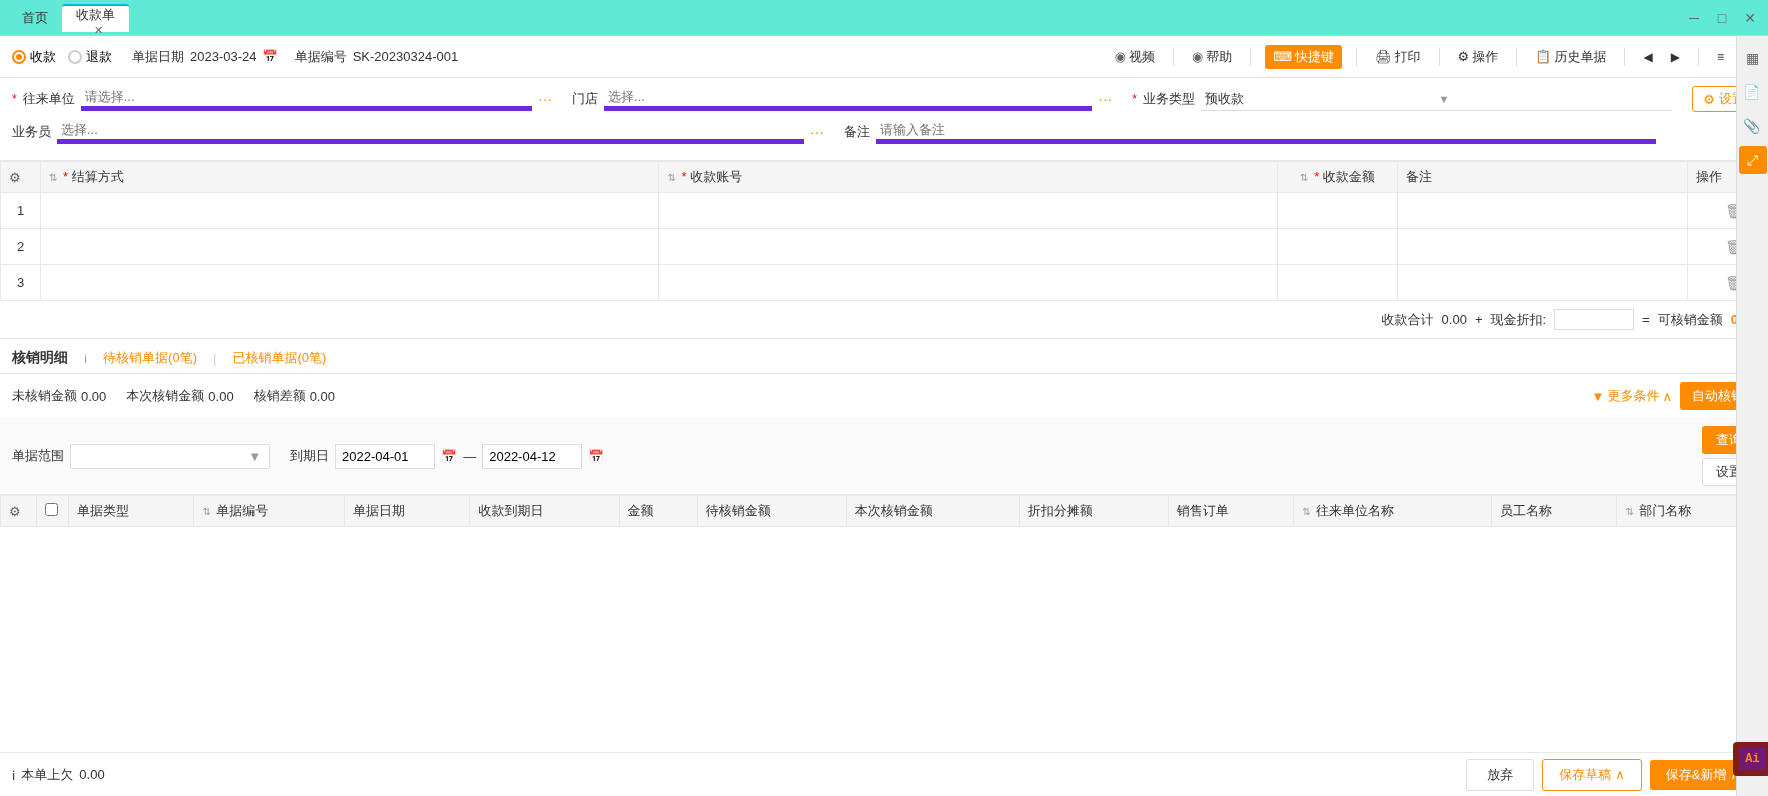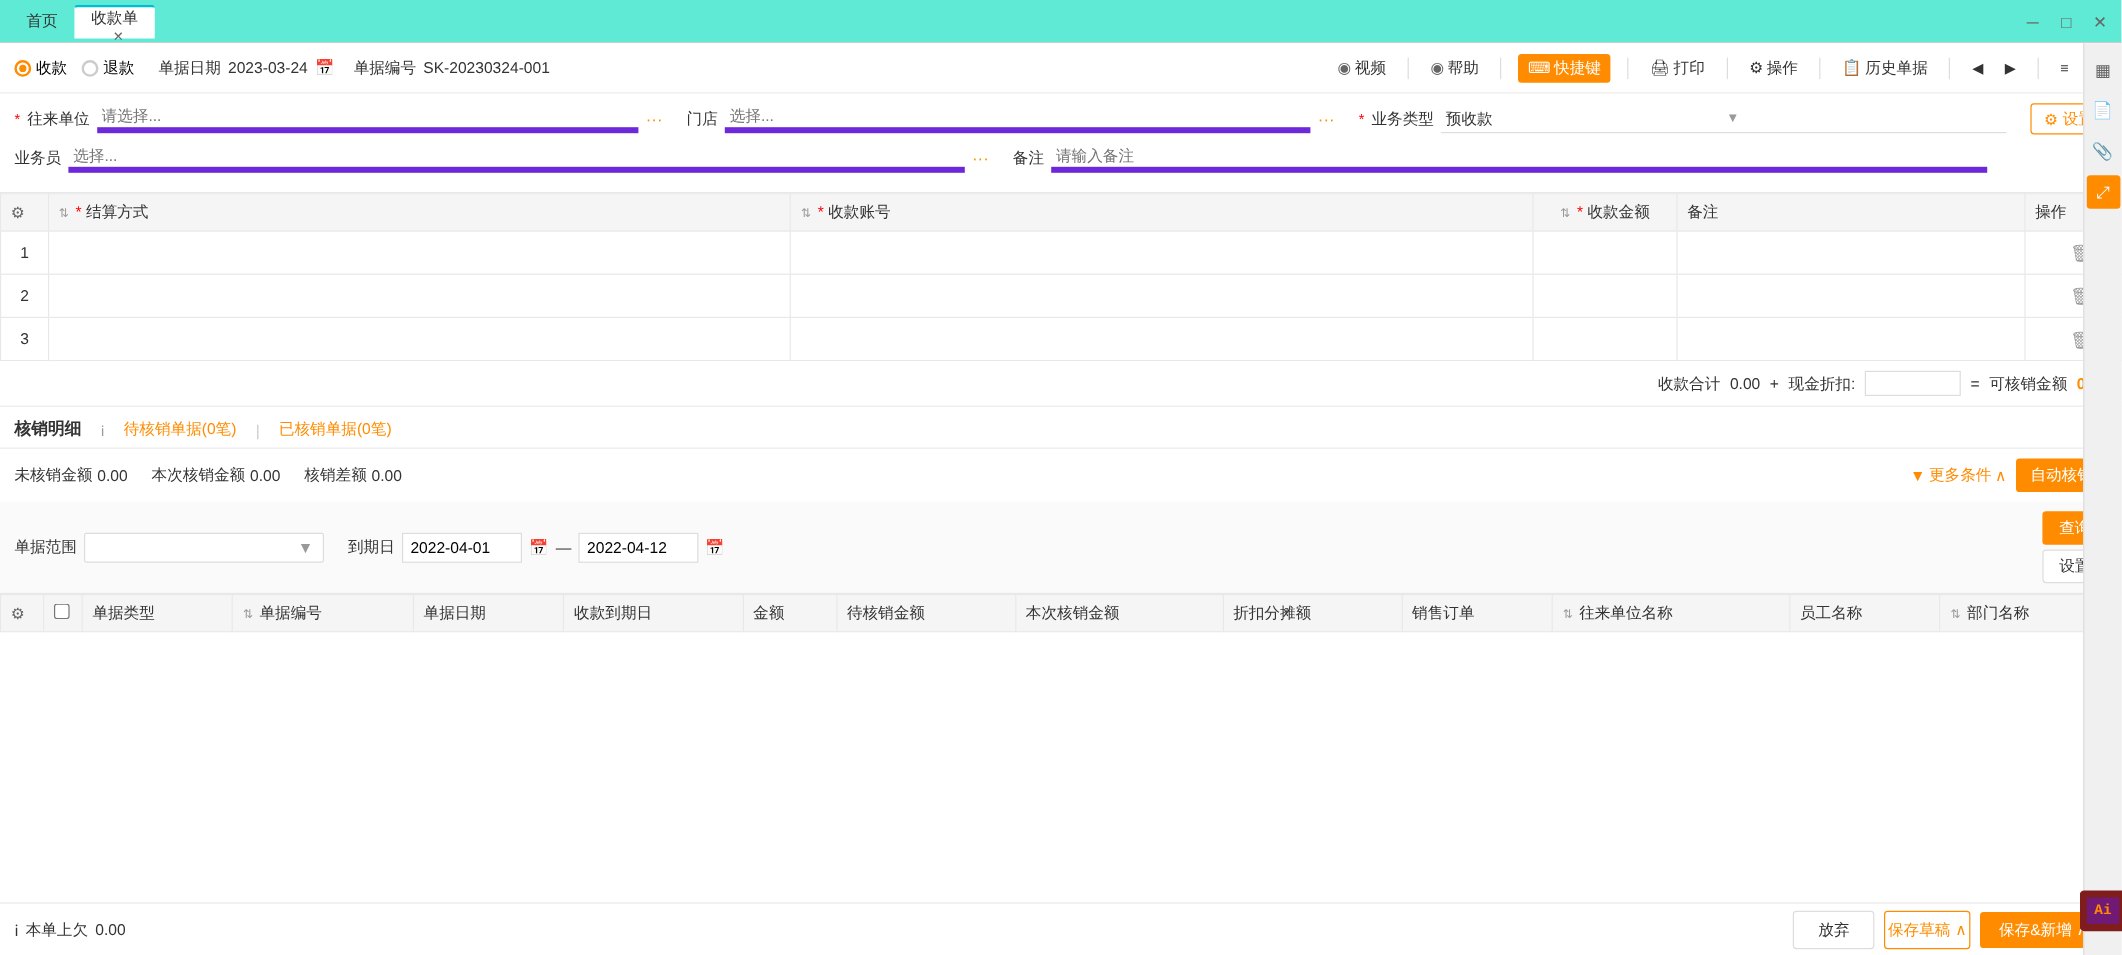--- a/index.html
+++ b/index.html
@@ -223,21 +223,21 @@
       height: 44px;
     }
     .footer-left { display: flex; align-items: center; gap: 6px; color: #333; }
     .footer-right { display: flex; align-items: center; gap: 8px; }
     .discard-btn {
       background: #fff; border: 1px solid #ddd; color: #333;
       border-radius: 3px; padding: 6px 20px; cursor: pointer; font-size: 13px;
     }
     .draft-btn {
       background: #fff; border: 1px solid #ff8c00; color: #ff8c00;
-      border-radius: 3px; padding: 6px 2px; cursor: pointer; font-size: 13px;
+      border-radius: 3px; padding: 6px 16px; cursor: pointer; font-size: 13px;
       display: flex; align-items: center; gap: 4px;
     }
     .save-new-btn {
       background: #ff8c00; border: none; color: #fff;
       border-radius: 3px; padding: 6px 16px; cursor: pointer; font-size: 13px;
       display: flex; align-items: center; gap: 4px;
     }
 
     
     .right-sidebar {

